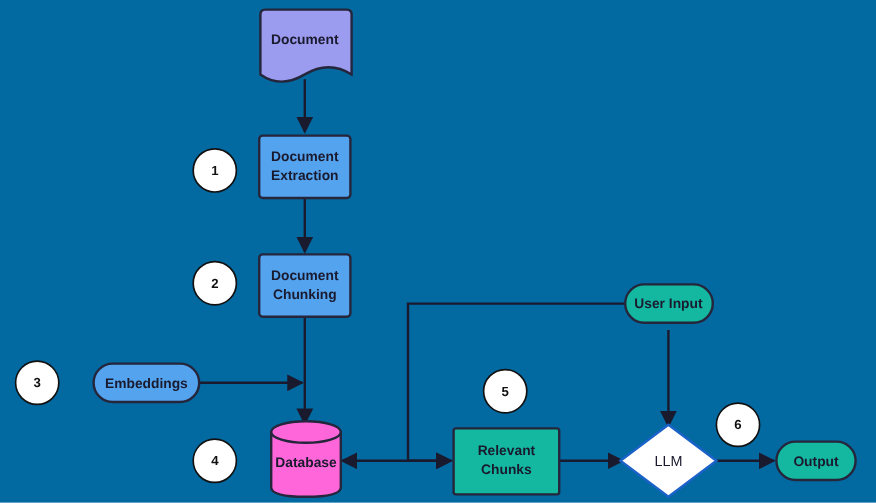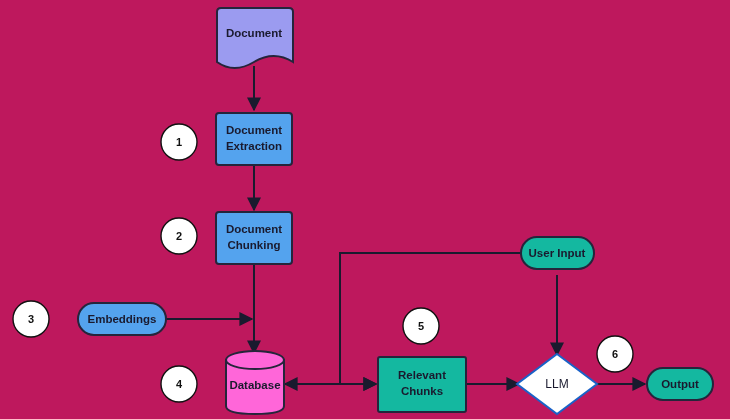--- a/index.html
+++ b/index.html
@@ -7,21 +7,21 @@
     padding: 0;
     background: #ffffff;
   }
   body {
     font-family: "Liberation Sans", sans-serif;
   }
   #canvas {
     position: relative;
     width: 730px;
     height: 419px;
-    background: #be185d;
+    background: #0369a1;
     overflow: hidden;
   }
   #diagram-svg {
     position: absolute;
     left: 0;
     top: 0;
     width: 730px;
     height: 419px;
   }
   .node-label {

